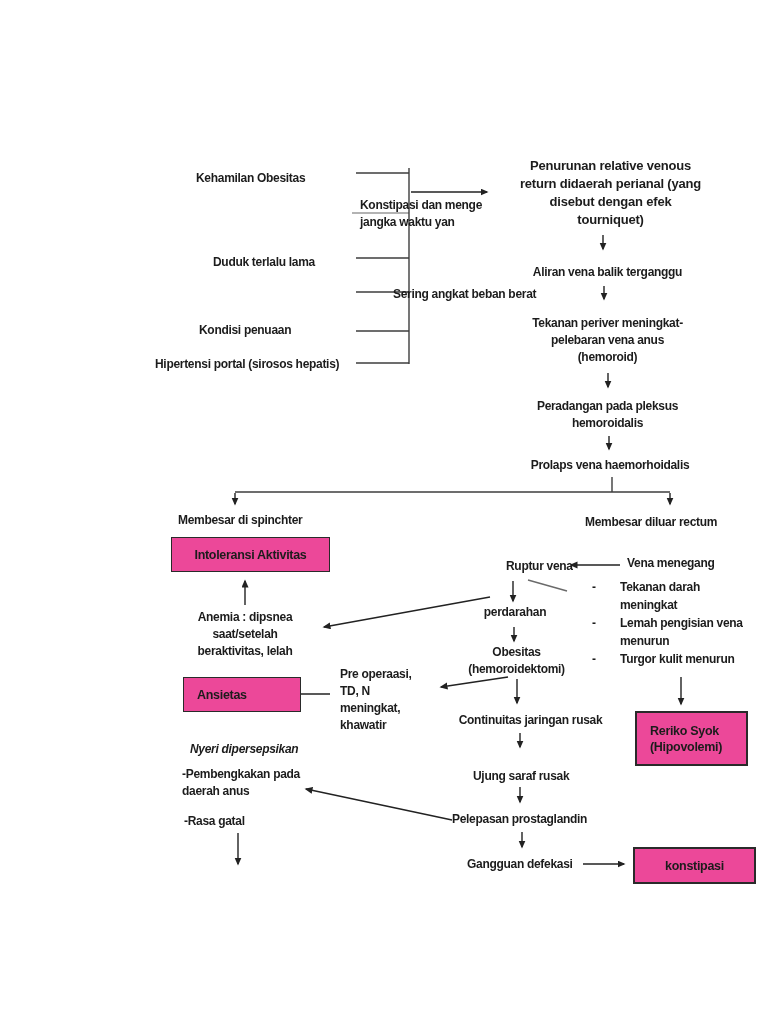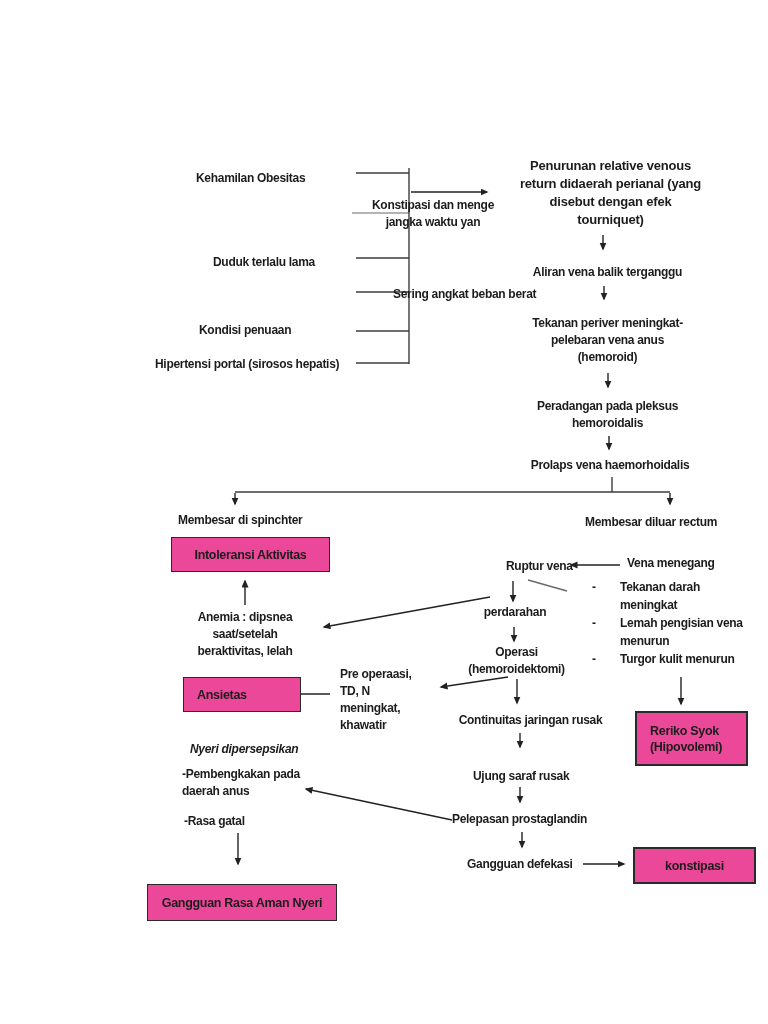--- a/index.html
+++ b/index.html
@@ -6,21 +6,21 @@
   #page{
     position:relative;width:768px;height:1024px;background:#ffffff;overflow:hidden;
     font-family:"Liberation Sans", sans-serif;
     font-weight:bold;color:#1c1c1c;
   }
   .node{
     position:absolute;font-size:12px;line-height:17px;letter-spacing:-0.3px;
     white-space:pre-line;
   }
   .ctr{text-align:center;}
-  .rgt{text-align:center;}
+  .rgt{text-align:left;}
   .big{font-size:13px;line-height:18px;letter-spacing:-0.2px;}
   .box{
     position:absolute;border:1.5px solid #2a2a2a;background:#ec4899;
     display:flex;align-items:center;justify-content:center;
     font-size:12.5px;letter-spacing:-0.3px;line-height:16px;white-space:pre-line;
   }
   .box.thick{border-width:2.5px;}
   .box.leftpad{justify-content:flex-start;padding-left:13px;}
   svg.wires{position:absolute;left:0;top:0;pointer-events:none;}
   .bullets{position:absolute;left:592px;top:578px;width:176px;font-size:12px;line-height:18px;letter-spacing:-0.3px;}
@@ -107,21 +107,20 @@
 beraktivitas, lelah</div>
   <div class="box leftpad" style="left:183px;top:677px;width:103px;height:33px;">Ansietas</div>
   <div class="node" style="left:340px;top:666px;width:90px;">Pre operaasi,
 TD, N
 meningkat,
 khawatir</div>
   <div class="node" style="left:190px;top:741px;font-style:italic;">Nyeri dipersepsikan</div>
   <div class="node" style="left:182px;top:766px;width:145px;">-Pembengkakan pada
 daerah anus</div>
   <div class="node" style="left:184px;top:813px;">-Rasa gatal</div>
-  <div class="box" style="left:147px;top:884px;width:188px;height:35px;">Gangguan Rasa Aman Nyeri</div>
 
   <div class="node" style="left:585px;top:514px;">Membesar diluar rectum</div>
   <div class="node" style="left:506px;top:558px;">Ruptur vena</div>
   <div class="node" style="left:627px;top:555px;">Vena menegang</div>
 
   <div class="bullets">
     <div class="bullet-row">
       <span class="bullet-dash">-</span>
       <span class="bullet-text">Tekanan darah
 meningkat</span>
@@ -131,21 +130,21 @@
       <span class="bullet-text">Lemah pengisian vena
 menurun</span>
     </div>
     <div class="bullet-row">
       <span class="bullet-dash">-</span>
       <span class="bullet-text">Turgor kulit menurun</span>
     </div>
   </div>
 
   <div class="node ctr" style="left:470px;top:604px;width:90px;">perdarahan</div>
-  <div class="node ctr" style="left:453px;top:644px;width:127px;">Operasi
+  <div class="node ctr" style="left:453px;top:644px;width:127px;">Obesitas
 (hemoroidektomi)</div>
   <div class="node ctr" style="left:448px;top:712px;width:165px;">Continuitas jaringan rusak</div>
   <div class="box thick leftpad" style="left:635px;top:711px;width:96px;height:51px;">Reriko Syok
 (Hipovolemi)</div>
   <div class="node" style="left:473px;top:768px;">Ujung saraf rusak</div>
   <div class="node" style="left:452px;top:811px;">Pelepasan prostaglandin</div>
   <div class="node" style="left:467px;top:856px;">Gangguan defekasi</div>
   <div class="box thick" style="left:633px;top:847px;width:119px;height:33px;">konstipasi</div>
 
 </div>

